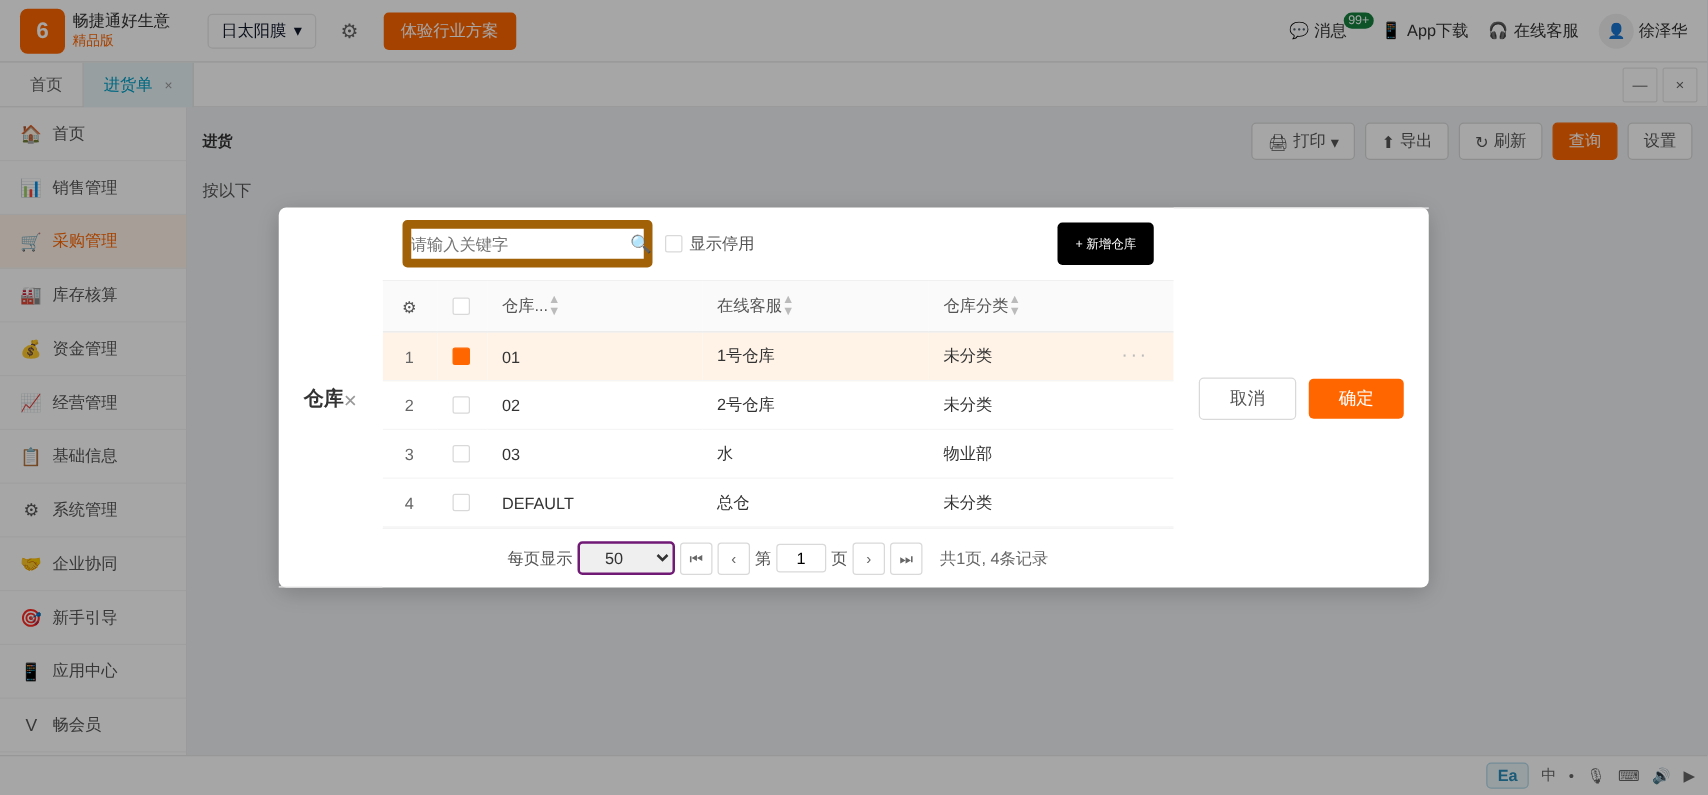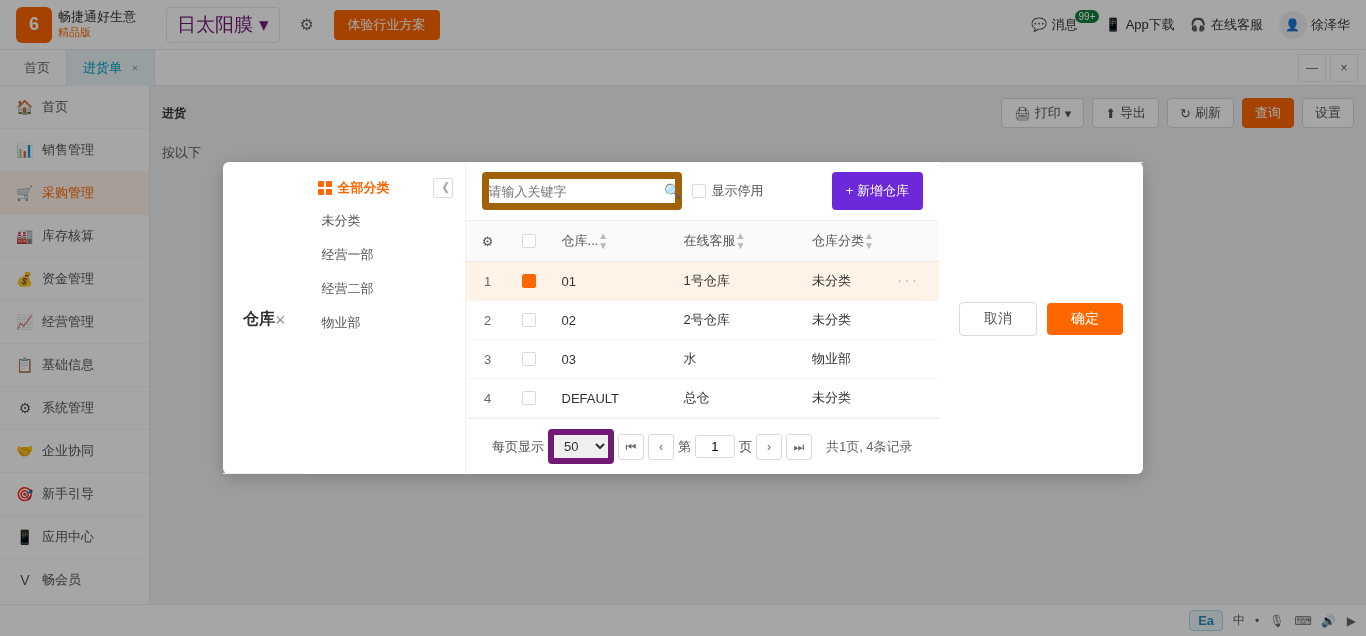--- a/index.html
+++ b/index.html
@@ -45,22 +45,22 @@
       display: flex;
       align-items: center;
       gap: 12px;
     }
     .store-selector {
       display: flex;
       align-items: center;
       border: 1px solid #e8e8e8;
       border-radius: 4px;
       padding: 4px 10px;
-      font-size: 19px;
-      color: #701a75;
+      font-size: 13px;
+      color: #0f172a;
       cursor: pointer;
       gap: 6px;
     }
     .header-btn-industry {
       background: #f60;
       color: #fff;
       border: none;
       border-radius: 4px;
       padding: 6px 14px;
       font-size: 13px;
@@ -359,26 +359,26 @@
     }
     .checkbox-square {
       width: 14px;
       height: 14px;
       border: 1px solid #d9d9d9;
       border-radius: 2px;
       background: #fff;
     }
     .add-btn {
       margin-left: auto;
-      background: #6d28d9;
+      background: #000000;
       color: #fff;
       border: none;
       border-radius: 4px;
       padding: 10px 14px;
-      font-size: 13px;
+      font-size: 10px;
       cursor: pointer;
     }
 
     
     .data-table {
       flex: 1;
       overflow-y: auto;
     }
     table {
       width: 100%;
@@ -413,23 +413,23 @@
       display: flex;
       align-items: center;
       justify-content: center;
       gap: 4px;
       border-top: 1px solid #f0f0f0;
       font-size: 13px;
       color: #555;
     }
     .page-label {}
     .page-select {
-      border: 6px solid #701a75;
+      border: 2px solid #701a75;
       border-radius: 4px;
-      padding: 3px 6px;
+      padding: 3px 16px;
       font-size: 13px;
       color: #333;
     }
     .page-nav-btn {
       width: 26px;
       height: 26px;
       border: 1px solid #d9d9d9;
       background: #fff;
       border-radius: 3px;
       display: flex;
@@ -661,38 +661,20 @@
 <div class="overlay">
   <div class="modal">
 
     <div class="modal-header">
       <span class="modal-title">仓库</span>
       <span class="modal-close">×</span>
     </div>
 
     <div class="modal-body">
 
-      <div class="cat-sidebar">
-        <div class="cat-header">
-          <div style="display:flex;align-items:center;gap:6px;">
-            <span style="display:flex;gap:2px;flex-wrap:wrap;width:14px;">
-              <span style="width:6px;height:6px;background:#f60;display:block;border-radius:1px;"></span>
-              <span style="width:6px;height:6px;background:#f60;display:block;border-radius:1px;"></span>
-              <span style="width:6px;height:6px;background:#f60;display:block;border-radius:1px;"></span>
-              <span style="width:6px;height:6px;background:#f60;display:block;border-radius:1px;"></span>
-            </span>
-            <span>全部分类</span>
-          </div>
-          <div class="cat-collapse-btn">《</div>
-        </div>
-        <div class="cat-item">未分类</div>
-        <div class="cat-item">经营一部</div>
-        <div class="cat-item">经营二部</div>
-        <div class="cat-item">物业部</div>
-      </div>
 
       <div class="table-area">
 
         <div class="table-toolbar">
           <div class="search-box">
             <input class="search-input" type="text" placeholder="请输入关键字" style="">
             <span class="search-icon">🔍</span>
           </div>
           <label class="show-disabled">
             <div class="checkbox-square"></div>

